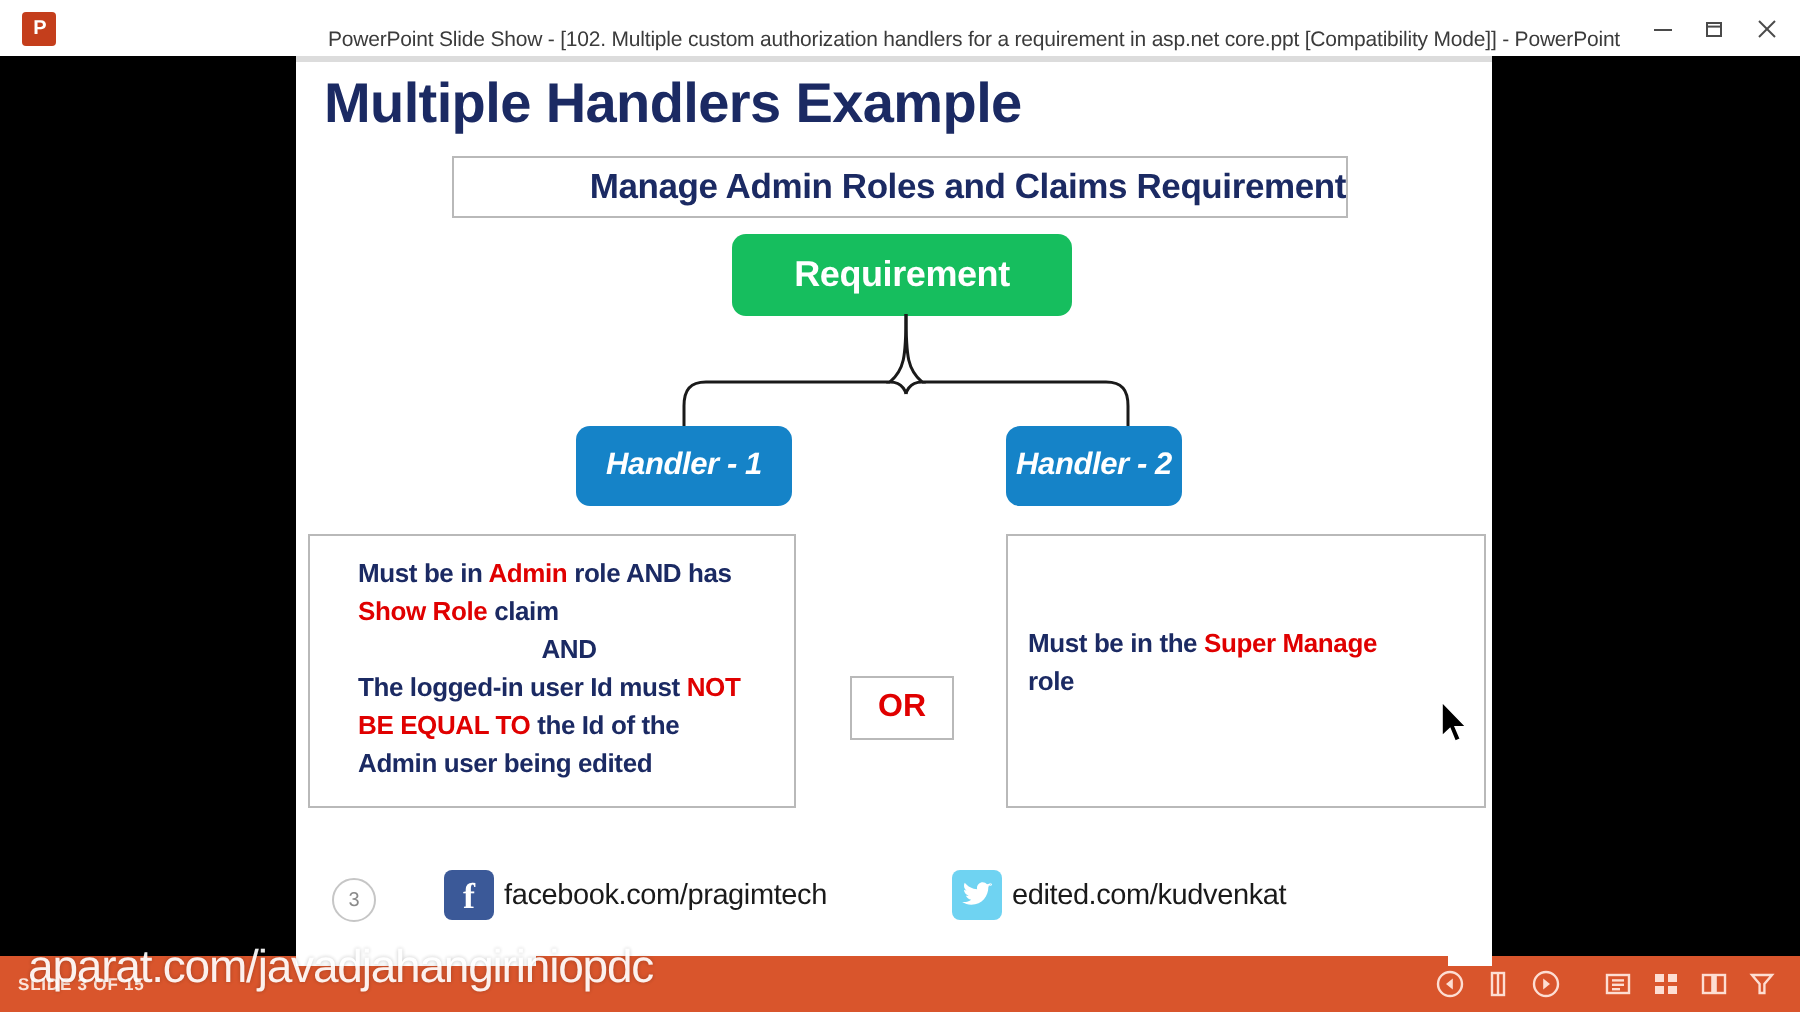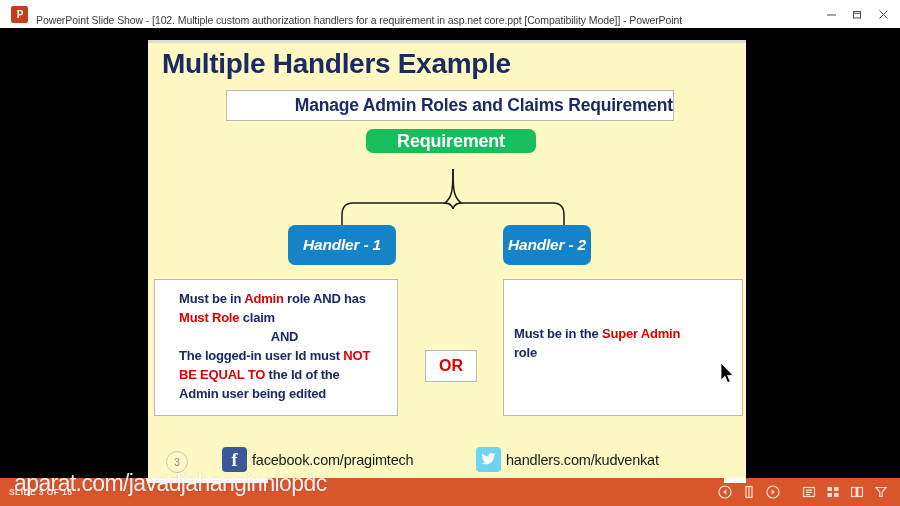--- a/index.html
+++ b/index.html
@@ -40,21 +40,21 @@
     font-size: 10px;
     font-weight: bold;
     line-height: 17px;
     text-align: center;
     letter-spacing: -1px;
     font-family: "Liberation Sans", sans-serif;
     flex: 0 0 auto;
   }
   .title-text {
     flex: 1 1 auto;
-    text-align: left;
+    text-align: right;
     font-size: 10.5px;
     color: #3b3b3b;
     white-space: nowrap;
     overflow: hidden;
     text-overflow: ellipsis;
     padding: 0 8px;
     letter-spacing: -0.1px;
     margin-top: 12px;
   }
   .winbtns {
@@ -77,24 +77,24 @@
   
   .stage {
     position: absolute;
     left: 0; top: 28px;
     width: 900px;
     height: 450px;
     background: #000000;
   }
   .slide {
     position: absolute;
-    left: 148px; top: 12px;
+    left: 148px; top: 0px;
     width: 598px;
     height: 450px;
-    background: #fef9c3;
+    background: #ffffff;
     border-top: 3px solid #dcdcdc;
     box-sizing: border-box;
     overflow: hidden;
   }
 
   
   .slide-title {
     position: absolute;
     left: 14px; top: 5px;
     font-size: 28px;
@@ -120,21 +120,21 @@
     font-weight: bold;
     color: #1b2a63;
     white-space: nowrap;
     letter-spacing: -0.2px;
   }
 
   .req-box {
     position: absolute;
     left: 218px; top: 86px;
     width: 170px;
-    height: 24px;
+    height: 41px;
     background: #16be5e;
     border-radius: 7px;
     display: flex;
     align-items: center;
     justify-content: center;
     box-sizing: border-box;
   }
   .req-text {
     color: #ffffff;
     font-size: 18px;
@@ -389,49 +389,49 @@
 
       <div class="handler-box handler-1">
         <span class="handler-text">Handler - 1</span>
       </div>
       <div class="handler-box handler-2">
         <span class="handler-text">Handler - 2</span>
       </div>
 
       <div class="detail-box detail-left">
         <div class="detail-line"><span>Must be in </span><span class="hl">Admin</span><span> role AND has</span></div>
-        <div class="detail-line"><span class="hl">Must Role</span><span> claim</span></div>
+        <div class="detail-line"><span class="hl">Show Role</span><span> claim</span></div>
         <div class="detail-line center">AND</div>
         <div class="detail-line"><span>The logged-in user Id must </span><span class="hl">NOT</span></div>
         <div class="detail-line"><span class="hl">BE EQUAL TO</span><span> the Id of the</span></div>
         <div class="detail-line">Admin user being edited</div>
       </div>
 
       <div class="or-box">
         <span class="or-text">OR</span>
       </div>
 
       <div class="detail-box detail-right">
-        <div class="detail-line"><span>Must be in the </span><span class="hl">Super Admin</span></div>
+        <div class="detail-line"><span>Must be in the </span><span class="hl">Super Manage</span></div>
         <div class="detail-line">role</div>
       </div>
 
       <div class="footer">
         <div class="slide-num">3</div>
         <div class="social social-fb">
           <span class="social-badge fb-badge">f</span>
           <span class="social-label">facebook.com/pragimtech</span>
         </div>
         <div class="social social-tw">
           <span class="social-badge tw-badge">
             <svg width="15" height="13" viewBox="0 0 16 14">
                 <path d="M16 1.7c-.6.3-1.2.4-1.9.5.7-.4 1.2-1 1.4-1.8-.6.4-1.3.6-2.1.8C12.8.5 12 .1 11.1.1 9.4.1 8 1.5 8 3.2c0 .2 0 .5.1.7C5.5 3.8 3 2.4 1.4.4 1.1.9 1 1.4 1 2c0 1.1.6 2.1 1.4 2.6-.5 0-1-.2-1.4-.4 0 1.5 1.1 2.8 2.5 3.1-.3.1-.6.1-.9.1-.2 0-.4 0-.6-.1.4 1.2 1.5 2.1 2.9 2.2-1.1.8-2.4 1.3-3.9 1.3H0c1.4.9 3.1 1.4 4.9 1.4 6 0 9.2-5 9.2-9.3v-.4c.7-.5 1.3-1.1 1.9-1.8z" fill="#ffffff"></path>
               </svg>
           </span>
-          <span class="social-label">handlers.com/kudvenkat</span>
+          <span class="social-label">edited.com/kudvenkat</span>
         </div>
       </div>
 
       <svg class="cursor" viewBox="0 0 16 22">
         <path d="M1 0 L1 17 L5 13.3 L7.6 19.6 L10.2 18.5 L7.6 12.4 L13 12.4 Z" fill="#000000" stroke="#ffffff" stroke-width="0.8"></path>
       </svg>
 
     </div>
   </div>
 

